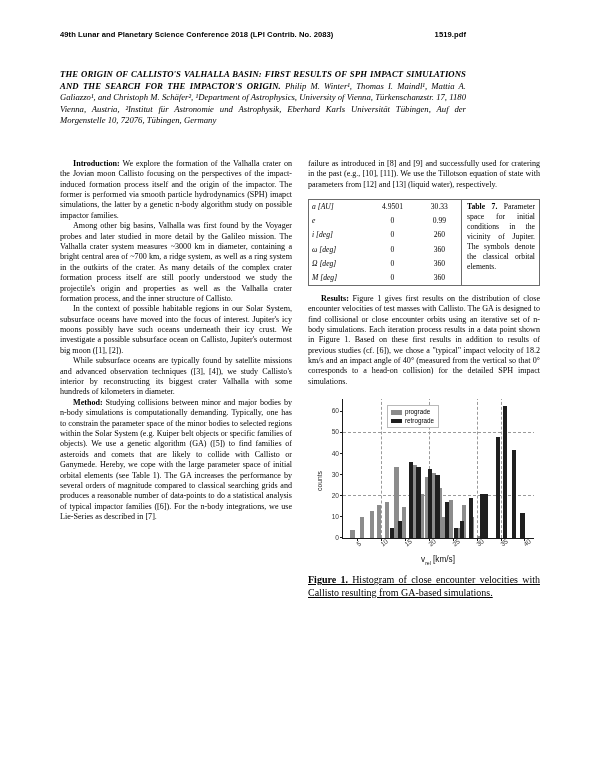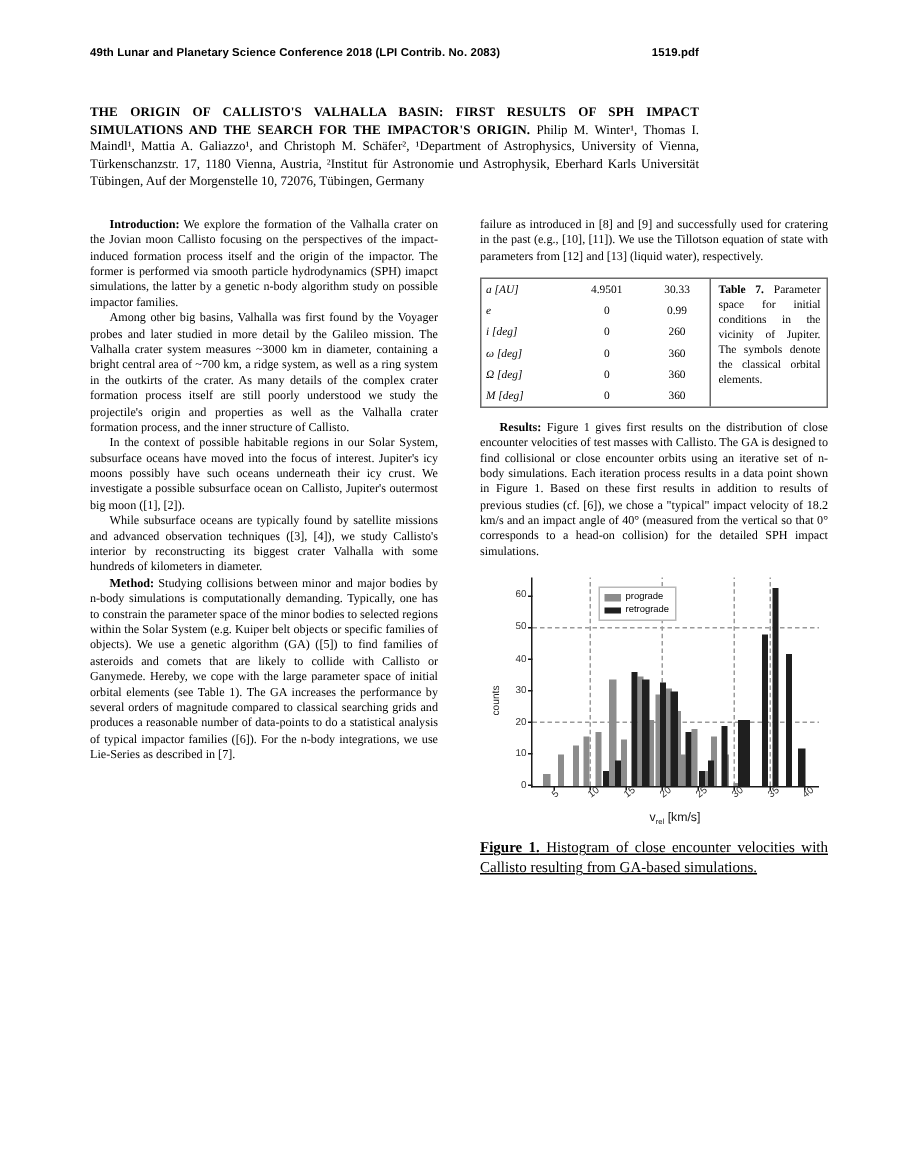--- a/index.html
+++ b/index.html
@@ -31,31 +31,32 @@
     font-weight: bold;
     font-size: 7.6px;
     letter-spacing: 0.01em;
     margin-bottom: 30px;
   }
   
   .titleblock {
     font-size: 8.7px;
     line-height: 1.33;
     text-align: justify;
-    margin-bottom: 18px;
+    margin-bottom: 32px;
+    font-style: italic;
   }
   .titleblock .ttl {
     font-weight: bold;
     letter-spacing: 0.01em;
   }
   .titleblock .authors { font-weight: normal; }
   
   .columns {
     display: flex;
-    gap: 28px;
+    gap: 16px;
     align-items: flex-start;
   }
   .col {
     width: 232px;
     flex: 0 0 232px;
     font-size: 8.1px;
     line-height: 1.285;
     text-align: justify;
     hyphens: none;
   }

